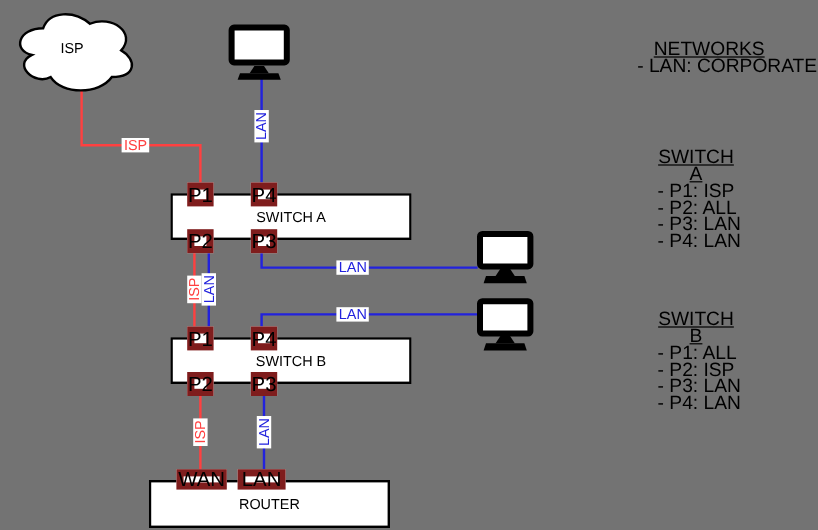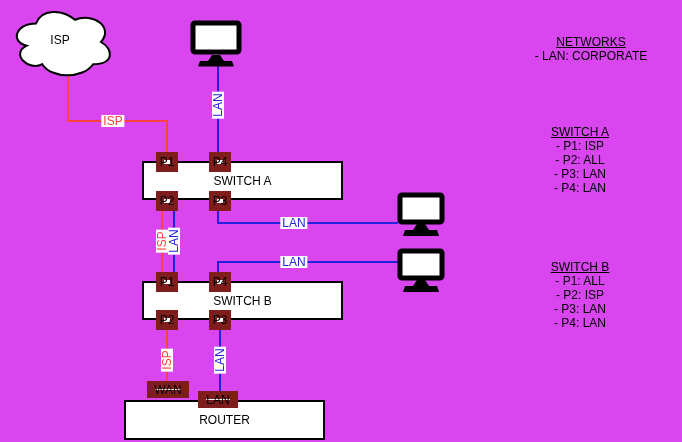--- a/index.html
+++ b/index.html
@@ -1,46 +1,46 @@
 <!DOCTYPE html>
 <html><head>
 <meta charset="utf-8">
 <style>
   html,body{margin:0;padding:0;background:#ffffff;}
   #canvas{
-    position:relative;width:682px;height:442px;background:#d946ef;
+    position:relative;width:682px;height:442px;background:#737373;
     font-family:"Liberation Sans",sans-serif;color:#000;overflow:hidden;
   }
   #wires{position:absolute;left:0;top:0;width:682px;height:442px;}
   .edge{fill:none;stroke-width:2px;}
   .edge-isp{stroke:#FF4040;}
   .edge-lan{stroke:#2222DD;}
   .shape{fill:#ffffff;stroke:#000000;stroke-width:2px;}
   .monitor-screen{fill:#ffffff;stroke:#000000;stroke-width:5px;}
   .monitor-stand{fill:#000000;stroke:none;}
   .node{
     position:absolute;box-sizing:border-box;border:2px solid #000;background:#fff;
     display:flex;align-items:center;justify-content:center;font-size:12px;
   }
   .port{
-    position:absolute;box-sizing:border-box;border:8px solid #7f1d1d;background:#fff;
-    font-size:12px;display:flex;align-items:center;justify-content:center;
+    position:absolute;box-sizing:border-box;border:6px solid #7f1d1d;background:#fff;
+    font-size:17px;display:flex;align-items:center;justify-content:center;
     line-height:1;white-space:nowrap;
   }
   .edge-label{
     position:absolute;font-size:12px;line-height:1;background:#fff;padding:0 2px;
     transform:translate(-50%,-50%);white-space:nowrap;
   }
   .edge-label.vertical{transform:translate(-50%,-50%) rotate(-90deg);}
   .lbl-isp{color:#FF4040;}
   .lbl-lan{color:#2222DD;}
   .cloud-label{
     position:absolute;transform:translate(-50%,-50%);font-size:12px;
   }
-  .legend{position:absolute;font-size:12px;line-height:14px;}
+  .legend{position:absolute;font-size:16px;line-height:14px;}
   .legend-title{text-align:center;text-decoration:underline;}
   .legend-item{text-align:center;white-space:nowrap;}
 </style>
 </head>
 <body>
 
 <div id="canvas">
 
   <svg id="wires" width="682" height="442" viewBox="0 0 682 442">
 
@@ -94,21 +94,21 @@
     <span>SWITCH B</span>
   </div>
   <div class="port" style="left:156px;top:272px;width:22px;height:20px;">P1</div>
   <div class="port" style="left:209px;top:272px;width:22px;height:20px;">P4</div>
   <div class="port" style="left:156px;top:310px;width:22px;height:20px;">P2</div>
   <div class="port" style="left:209px;top:310px;width:22px;height:20px;">P3</div>
 
   <div class="node" style="left:124px;top:400px;width:201px;height:40px;">
     <span>ROUTER</span>
   </div>
-  <div class="port" style="left:147px;top:381px;width:42px;height:17px;">WAN</div>
+  <div class="port" style="left:147px;top:391px;width:42px;height:17px;">WAN</div>
   <div class="port" style="left:198px;top:391px;width:40px;height:17px;">LAN</div>
 
   <div class="edge-label lbl-isp" style="left:113px;top:121px;">ISP</div>
   <div class="edge-label lbl-lan vertical" style="left:218px;top:105px;">LAN</div>
   <div class="edge-label lbl-isp vertical" style="left:162px;top:241px;">ISP</div>
   <div class="edge-label lbl-lan vertical" style="left:174px;top:241px;">LAN</div>
   <div class="edge-label lbl-lan" style="left:294px;top:223px;">LAN</div>
   <div class="edge-label lbl-lan" style="left:294px;top:262px;">LAN</div>
   <div class="edge-label lbl-isp vertical" style="left:167px;top:360px;">ISP</div>
   <div class="edge-label lbl-lan vertical" style="left:220px;top:360px;">LAN</div>

